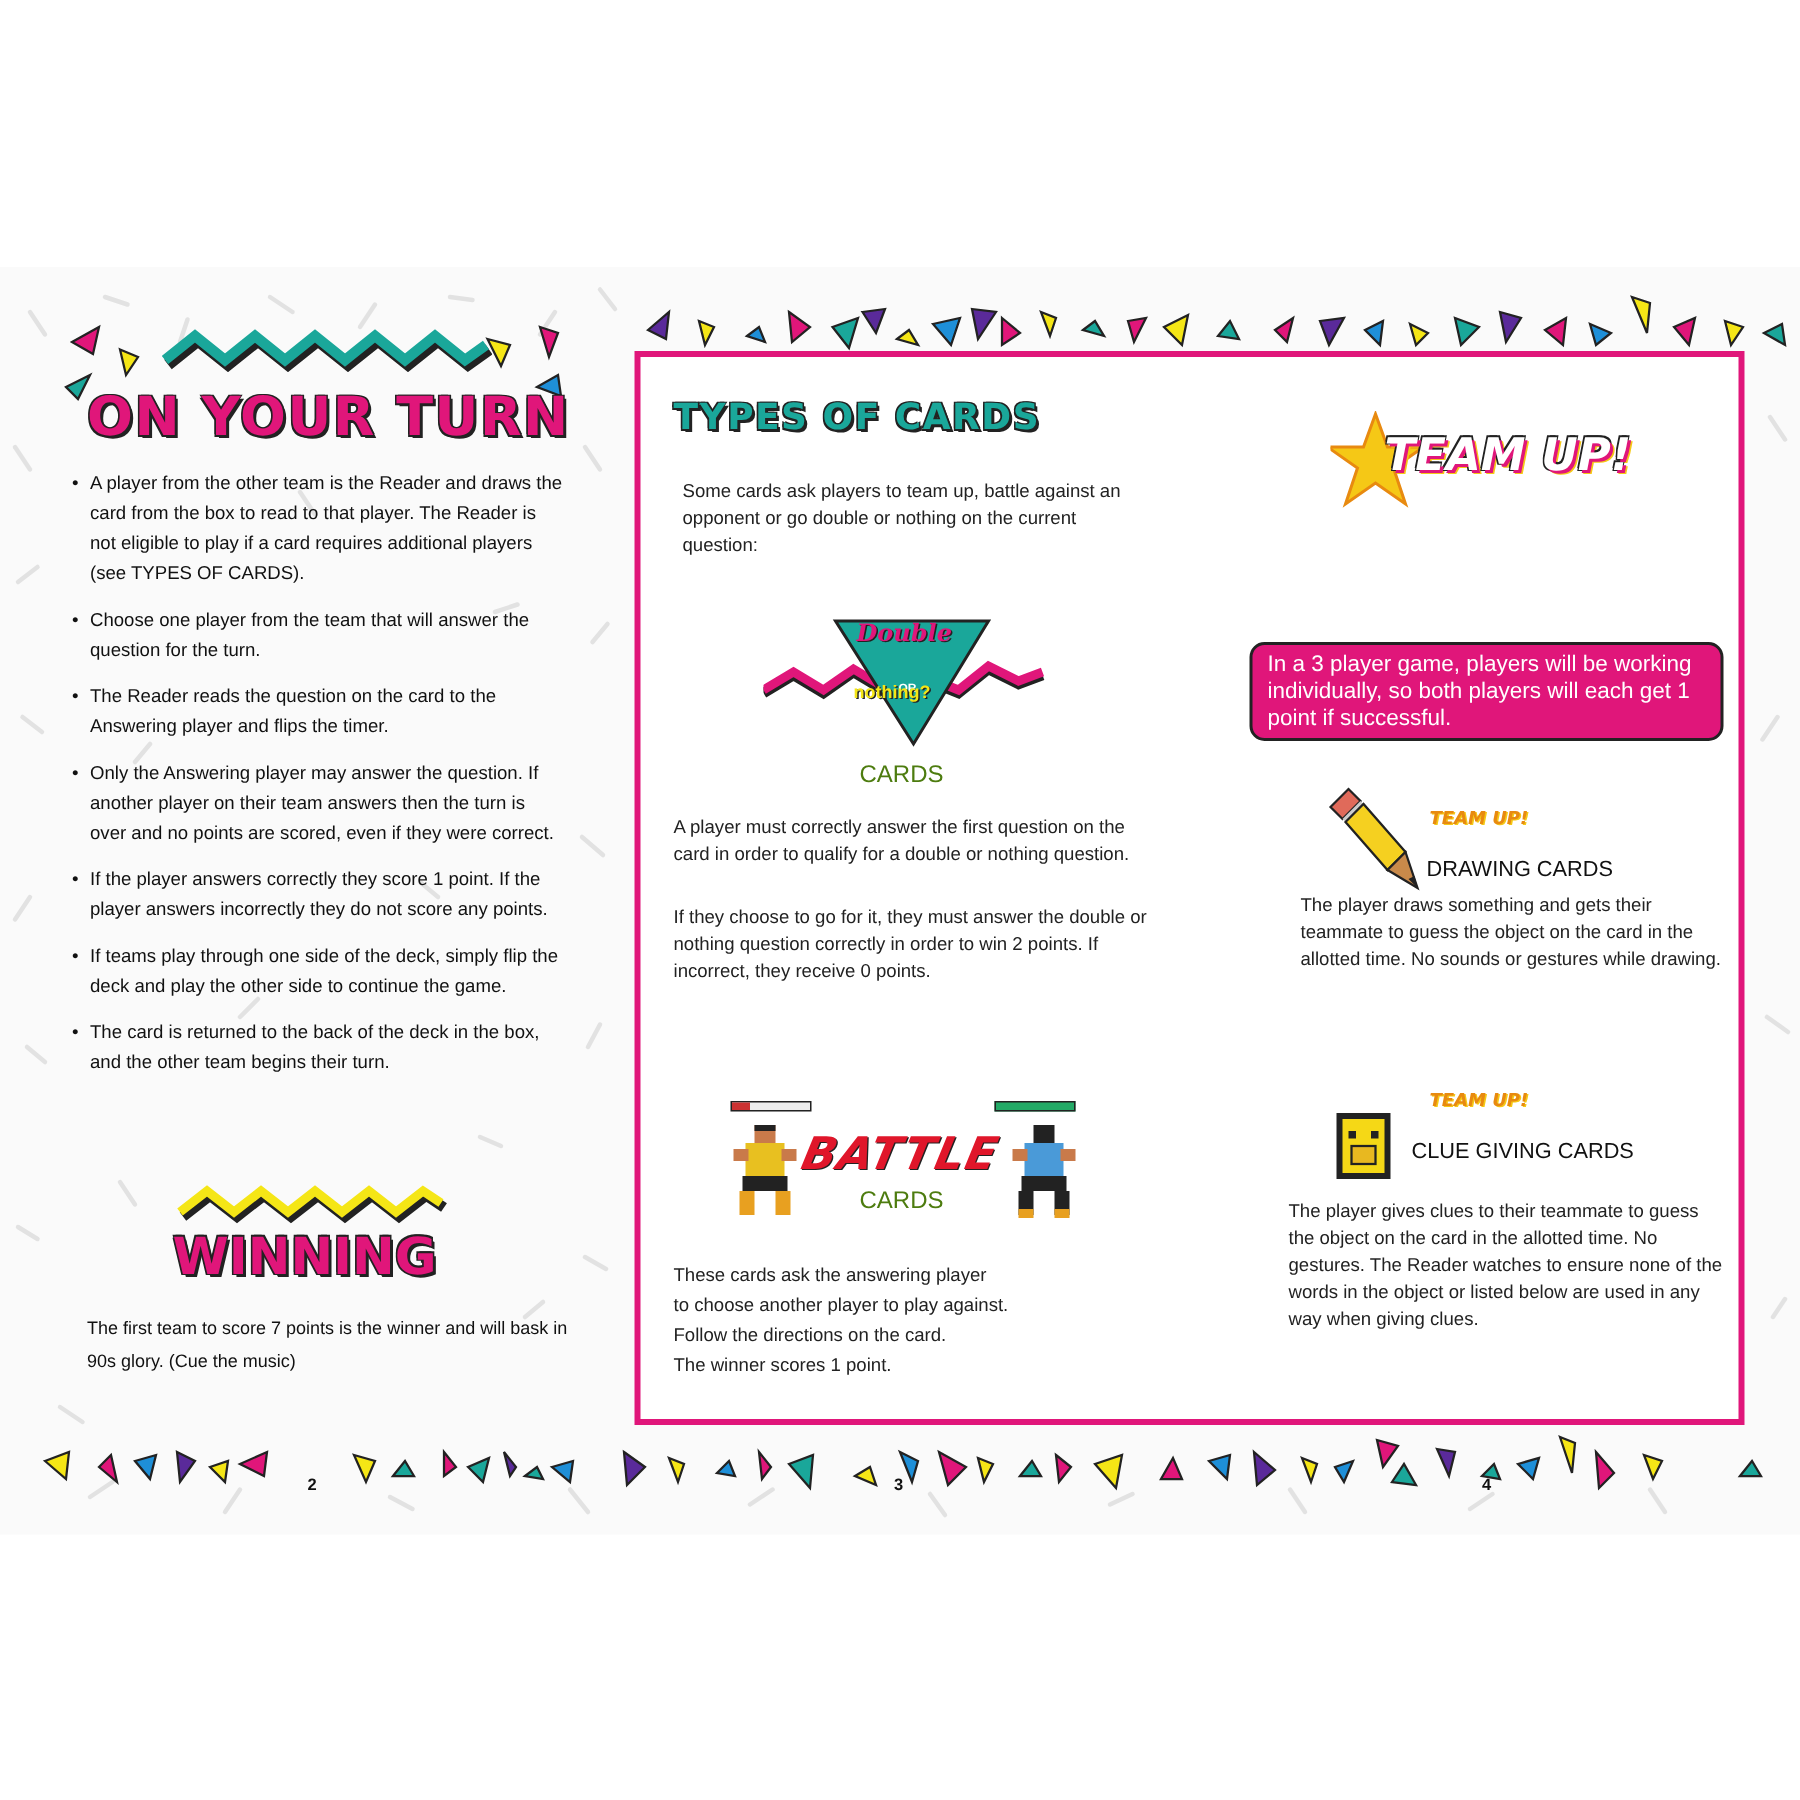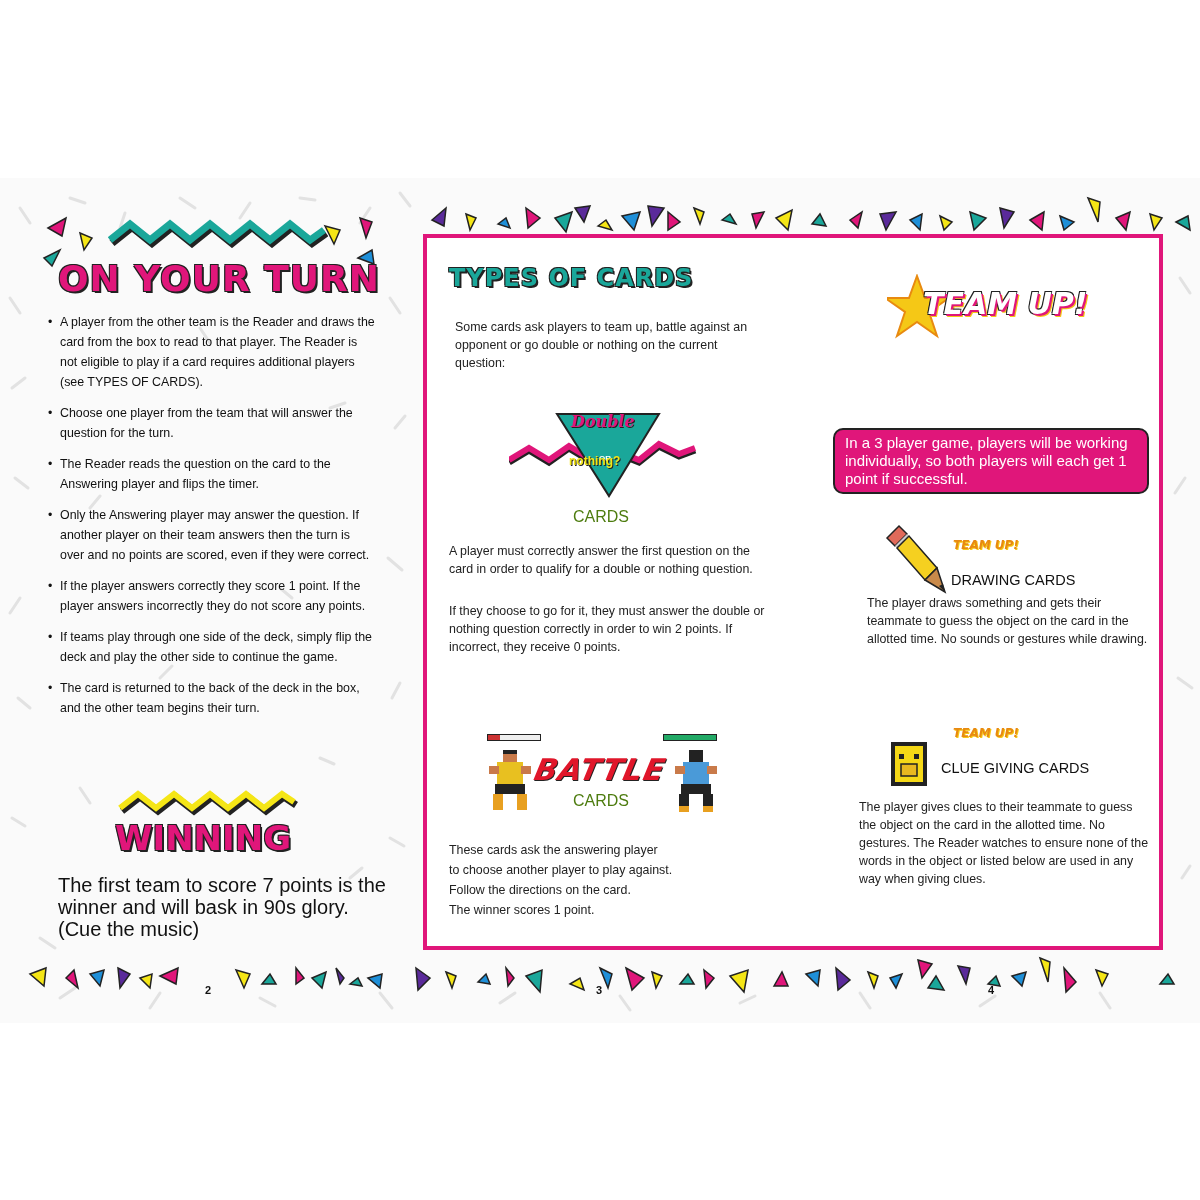--- a/index.html
+++ b/index.html
@@ -9,21 +9,21 @@
   .abs{position:absolute;}
   .confetti{position:absolute;left:0;top:0;width:1200px;height:845px;pointer-events:none;}
   
   .left-title{position:absolute;left:58px;top:80px;font-family:"DejaVu Sans",sans-serif;font-weight:900;font-size:36px;letter-spacing:1px;color:#e0167a;
     text-shadow:2px 2px 0 #222,-1px -1px 0 #222,1px -1px 0 #222,-1px 1px 0 #222;}
   .rules{position:absolute;left:46px;top:134px;width:330px;margin:0;padding:0;list-style:none;}
   .rules li{position:relative;padding-left:14px;font-size:12.4px;line-height:20px;margin-bottom:11px;color:#111;}
   .rules li::before{content:"•";position:absolute;left:2px;top:0;}
   .win-title{position:absolute;left:115px;top:640px;font-family:"DejaVu Sans",sans-serif;font-weight:900;font-size:34px;color:#e0167a;
     text-shadow:2px 2px 0 #222,-1px -1px 0 #222,1px -1px 0 #222,-1px 1px 0 #222;}
-  .win-text{position:absolute;left:58px;top:696px;width:330px;font-size:20px;line-height:22px;}
+  .win-text{position:absolute;left:58px;top:696px;width:330px;font-size:12px;line-height:22px;}
   .pnum{position:absolute;font-size:11px;font-weight:bold;color:#111;}
   
   .panel{position:absolute;left:423px;top:56px;width:740px;height:716px;background:#fff;border:4px solid #e0167a;box-sizing:border-box;}
   .types-title{position:absolute;left:22px;top:26px;font-family:"DejaVu Sans",sans-serif;font-weight:900;font-size:24px;color:#1aa79a;letter-spacing:1px;
     text-shadow:2px 2px 0 #222,-1px -1px 0 #222,1px -1px 0 #222,-1px 1px 0 #222;}
   .intro{position:absolute;left:28px;top:80px;width:310px;font-size:12.4px;line-height:18px;color:#222;}
   .body-text{font-size:12.4px;line-height:18px;color:#222;}
   .sub-head{font-size:16px;font-weight:bold;color:#4d7c0f;}
   .pink-box{position:absolute;left:406px;top:190px;width:316px;background:#e0167a;border:2px solid #222;border-radius:10px;color:#fff;font-size:15px;line-height:18px;padding:4px 10px;box-sizing:border-box;}
   .badge{font-family:"DejaVu Sans",sans-serif;font-weight:900;font-style:italic;color:#fff;}

